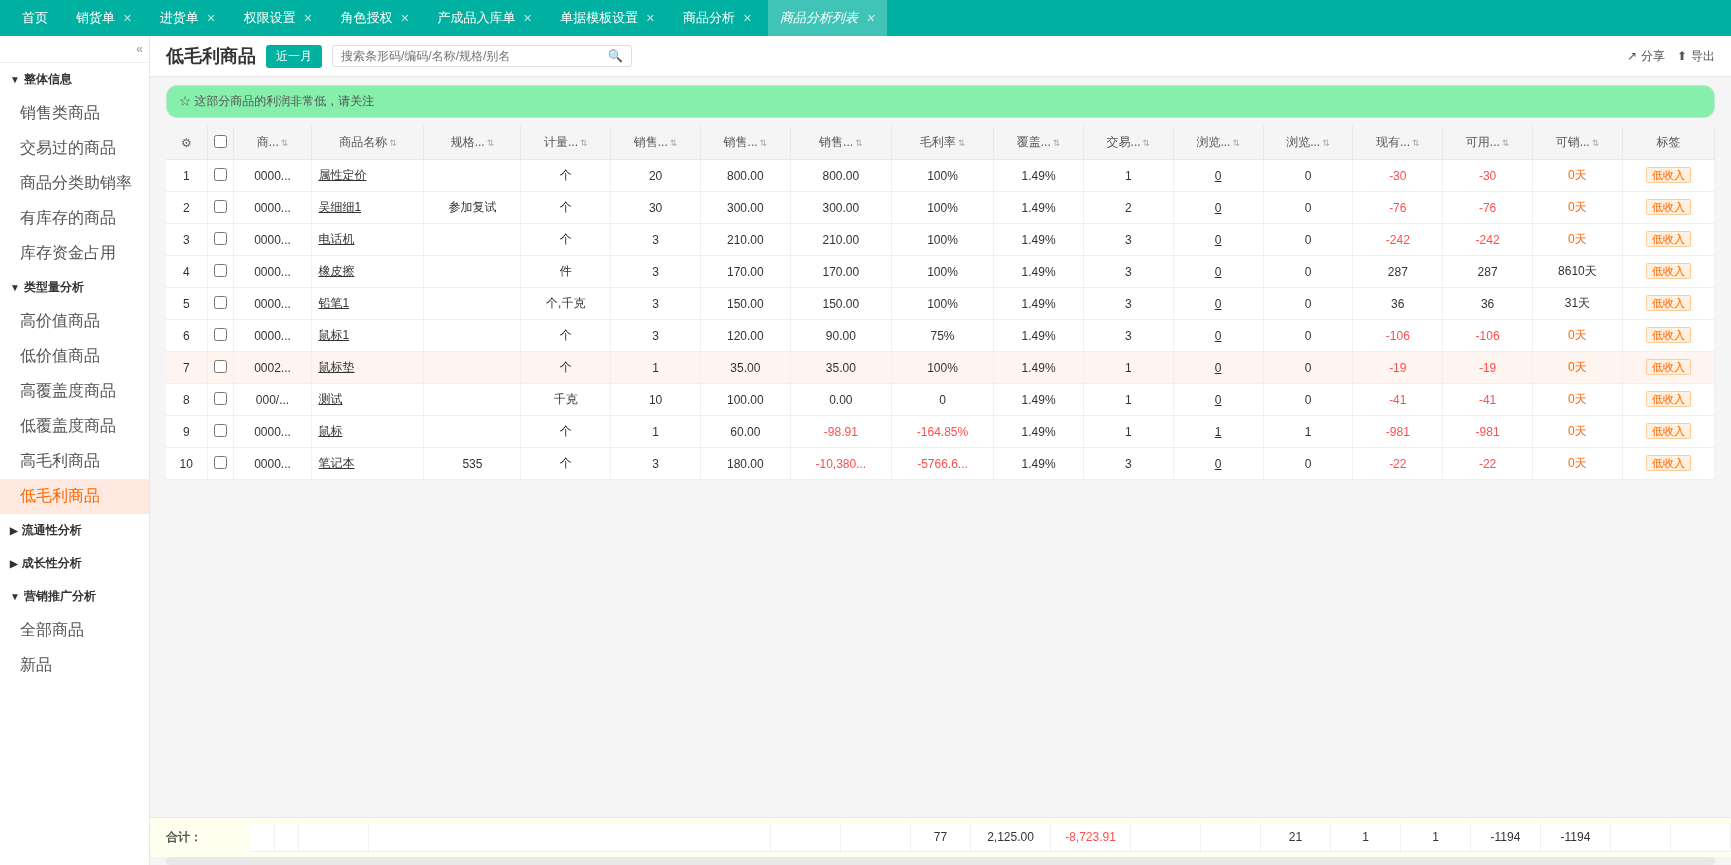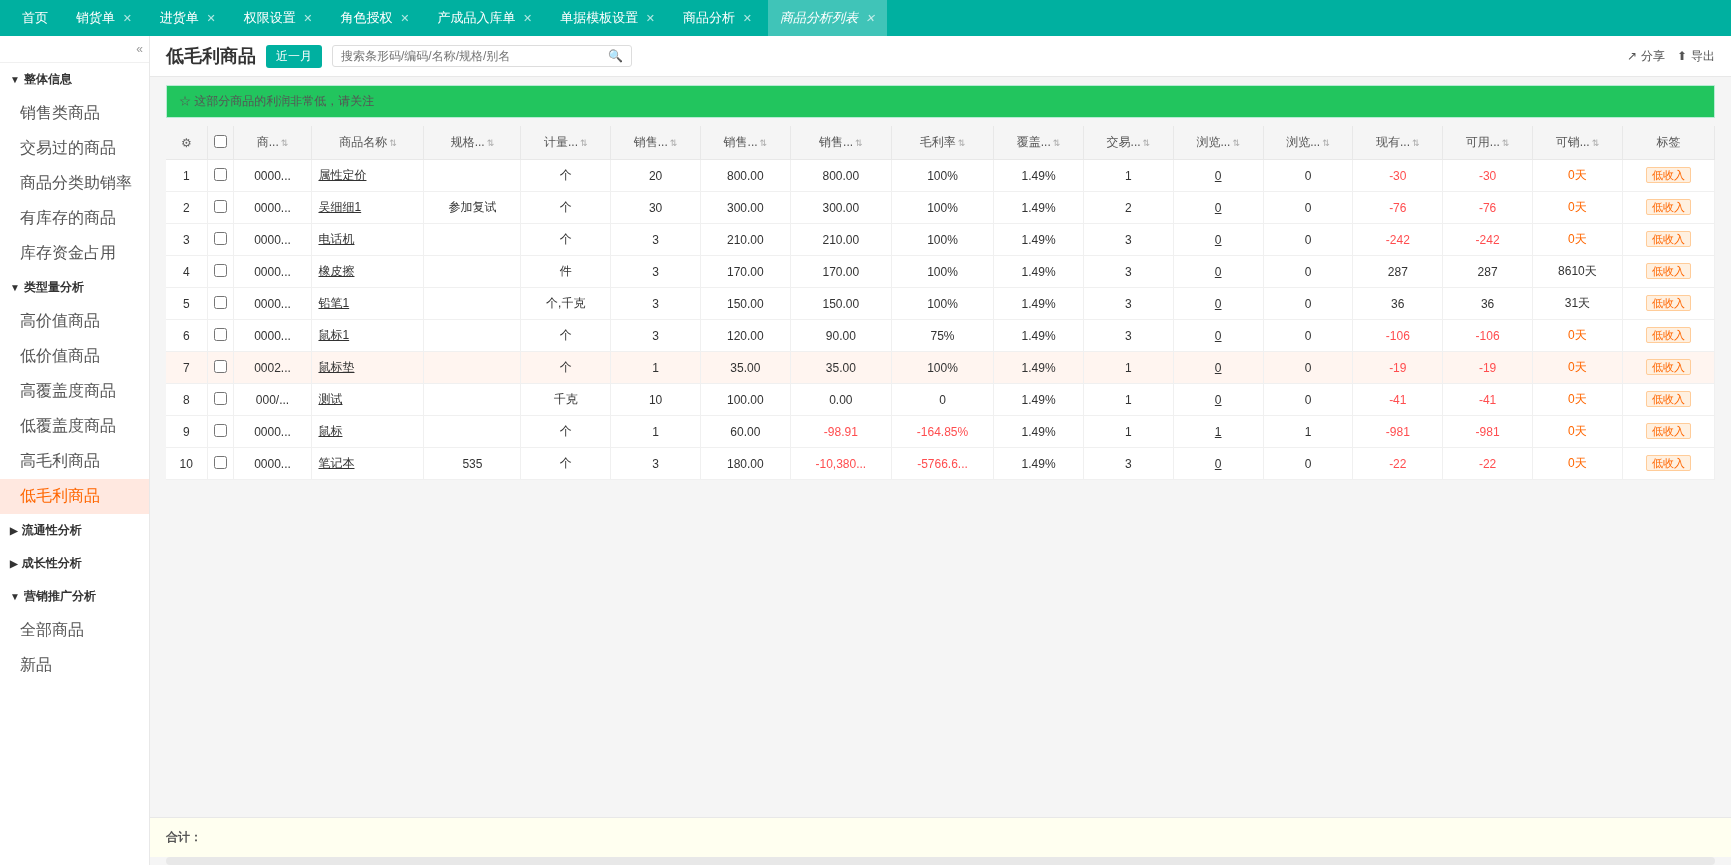--- a/index.html
+++ b/index.html
@@ -122,25 +122,25 @@
       display: flex;
       align-items: center;
       gap: 4px;
       color: #555;
       cursor: pointer;
       font-size: 12px;
     }
 
     
     .notice-bar {
-      background: #22c55e;
+      background: #86efac;
       border: 1px solid #b7ebd4;
       margin: 8px 16px;
       padding: 7px 12px;
-      border-radius: 1px;
+      border-radius: 11px;
       color: #555;
       font-size: 12px;
       display: flex;
       align-items: center;
       gap: 6px;
     }
 
     
     .table-container {
       flex: 1;
@@ -552,18 +552,42 @@
       <td style="color:#ff4d4f;">-22</td>
       <td style="color:#ff6600;">0天</td>
       <td><span class="tag-badge">低收入</span></td>
     </tr>
           </tbody>
       </table>
     </div>
 
     <div class="total-row">
       <span class="total-label">合计：</span>
+      <table style="width:100%; border-collapse:collapse;">
+        <tbody>
+            <tr>
+          <td style="width:24px;"></td>
+          <td style="width:24px;"></td>
+          <td style="width:70px;"></td>
+          <td style="min-width:100px;"></td>
+          <td style="width:70px;"></td>
+          <td style="width:70px;"></td>
+          <td style="width:60px; text-align:center;">77</td>
+          <td style="width:80px; text-align:center;">2,125.00</td>
+          <td style="width:80px; text-align:center; color:#ff4d4f;">-8,723.91</td>
+          <td style="width:70px;"></td>
+          <td style="width:60px;"></td>
+          <td style="width:70px; text-align:center;">21</td>
+          <td style="width:70px; text-align:center;">1</td>
+          <td style="width:70px; text-align:center;">1</td>
+          <td style="width:70px; text-align:center;">-1194</td>
+          <td style="width:70px; text-align:center;">-1194</td>
+          <td style="width:60px;"></td>
+          <td style="width:60px;"></td>
+        </tr>
+      </tbody>
+        </table>
     </div>
 
     <div class="scrollbar-area"></div>
 
   </main>
 </div>
 
 </body></html>

